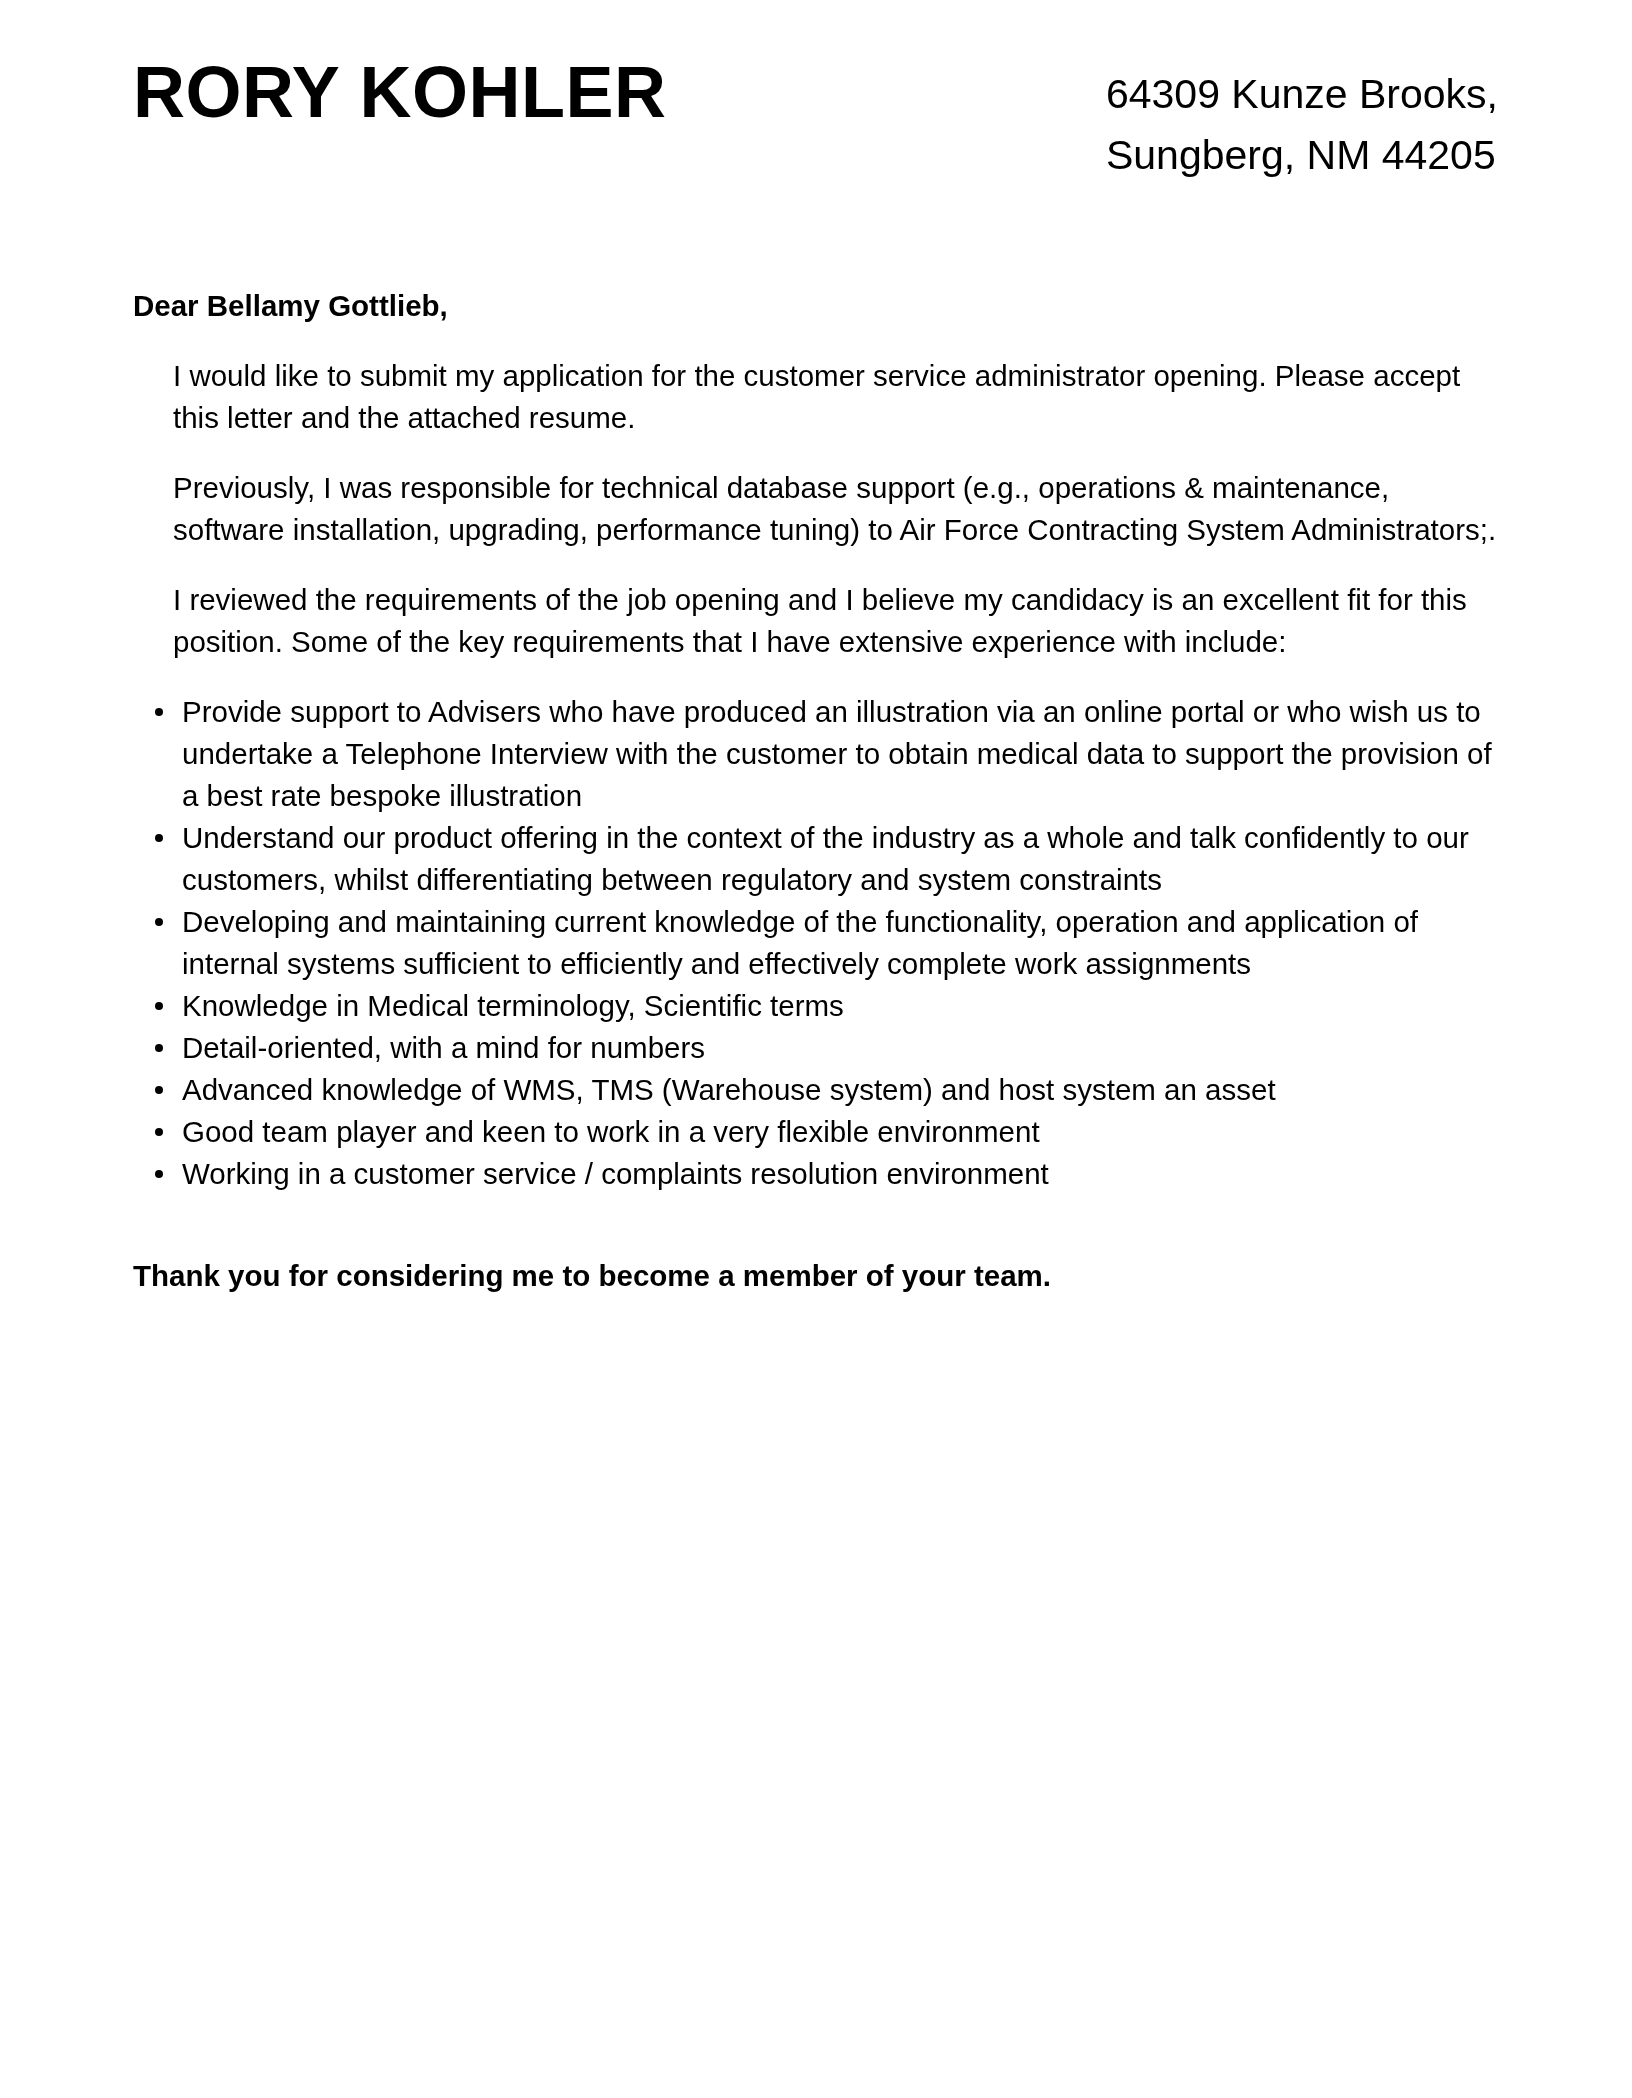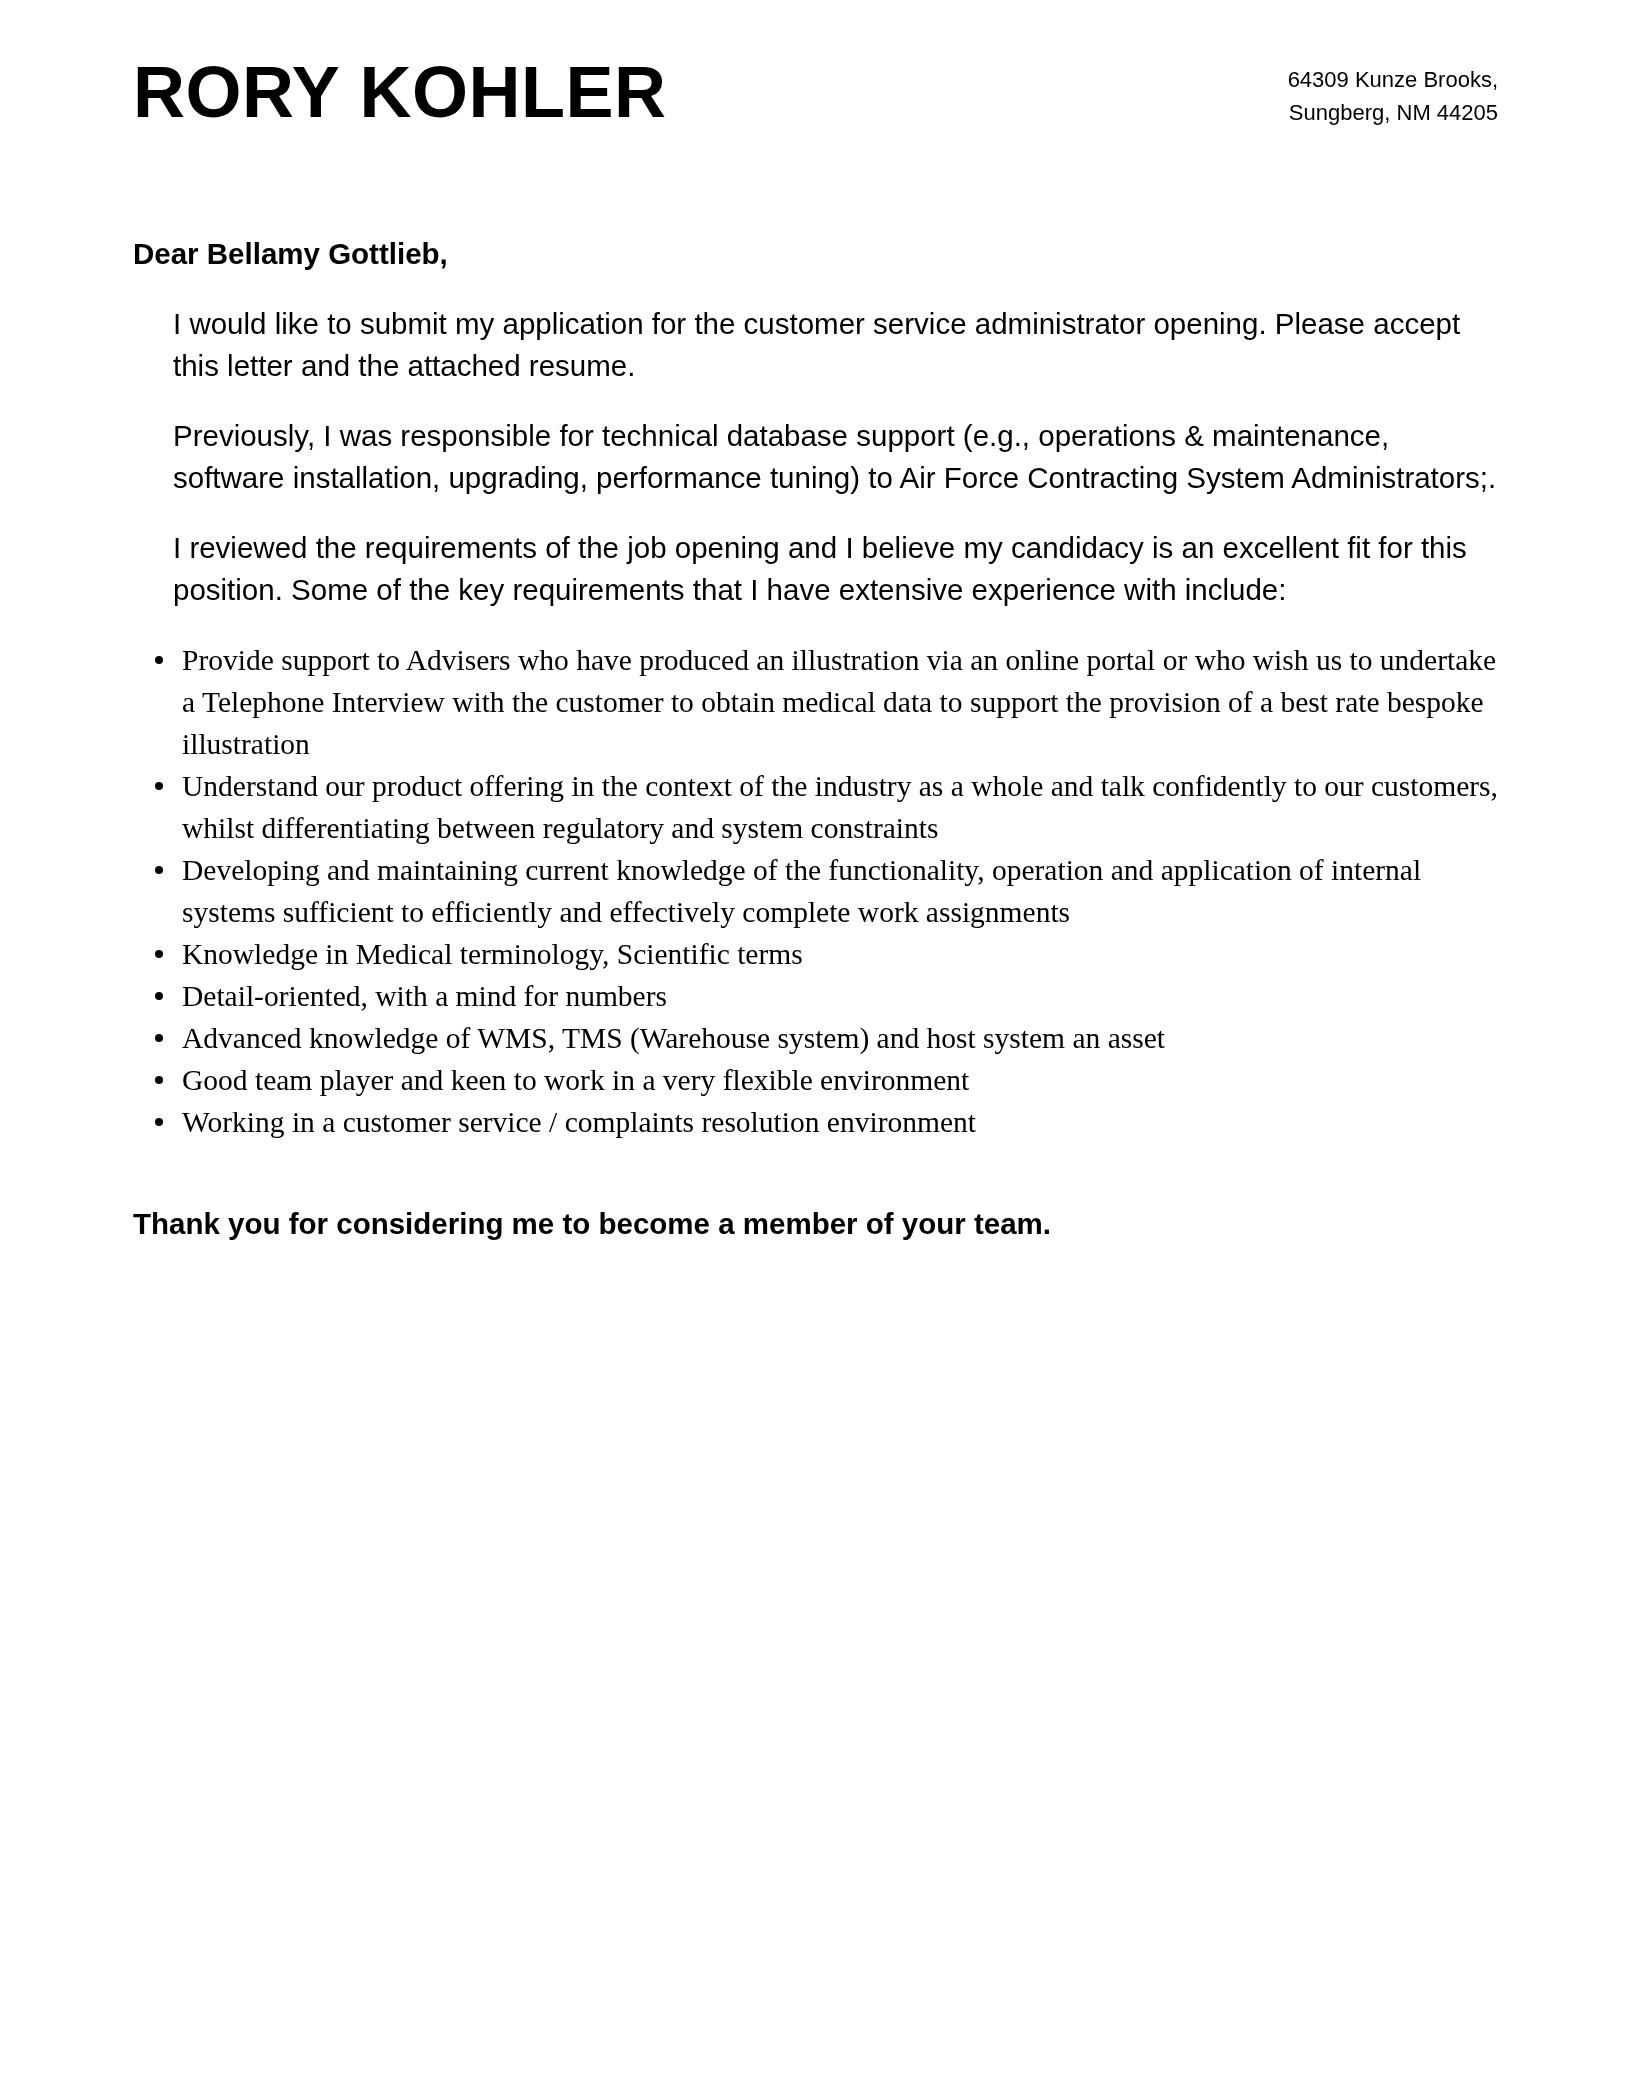--- a/index.html
+++ b/index.html
@@ -46,23 +46,22 @@
   .candidate-name {
     font-size: 72px;
     font-weight: bold;
     letter-spacing: 0.5px;
     line-height: 1.12;
     white-space: nowrap;
   }
 
   .address-block {
     flex: 0 0 auto;
-    text-align: right;
     padding-top: 12px;
-    font-size: 22px;
+    font-size: 41px;
     line-height: 1.48;
   }
 
   .address-line {
     display: block;
     white-space: nowrap;
   }
 
   
   .letter-body {
@@ -86,21 +85,20 @@
   .requirements-list {
     list-style: none;
     margin: 0 0 0 0;
     padding: 0;
   }
 
   .requirements-list li {
     position: relative;
     padding-left: 49px;
     margin-bottom: 0px;
-    font-family: Liberation Serif, serif;
   }
 
   .requirements-list li .bullet-marker {
     position: absolute;
     left: 22px;
     top: 17px;
     width: 8px;
     height: 8px;
     border-radius: 50%;
     background: #000000;

